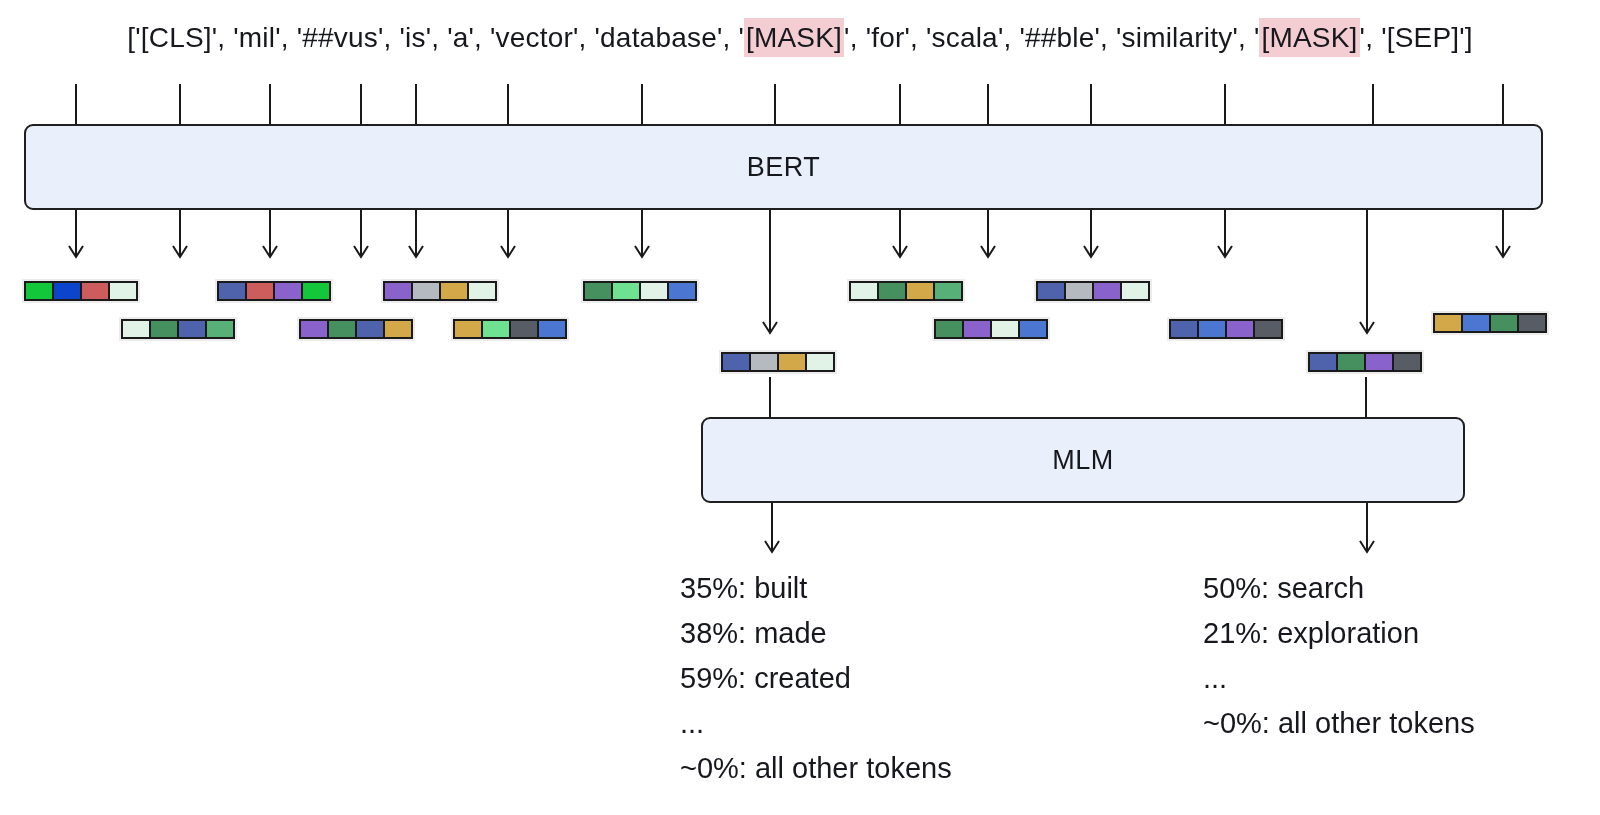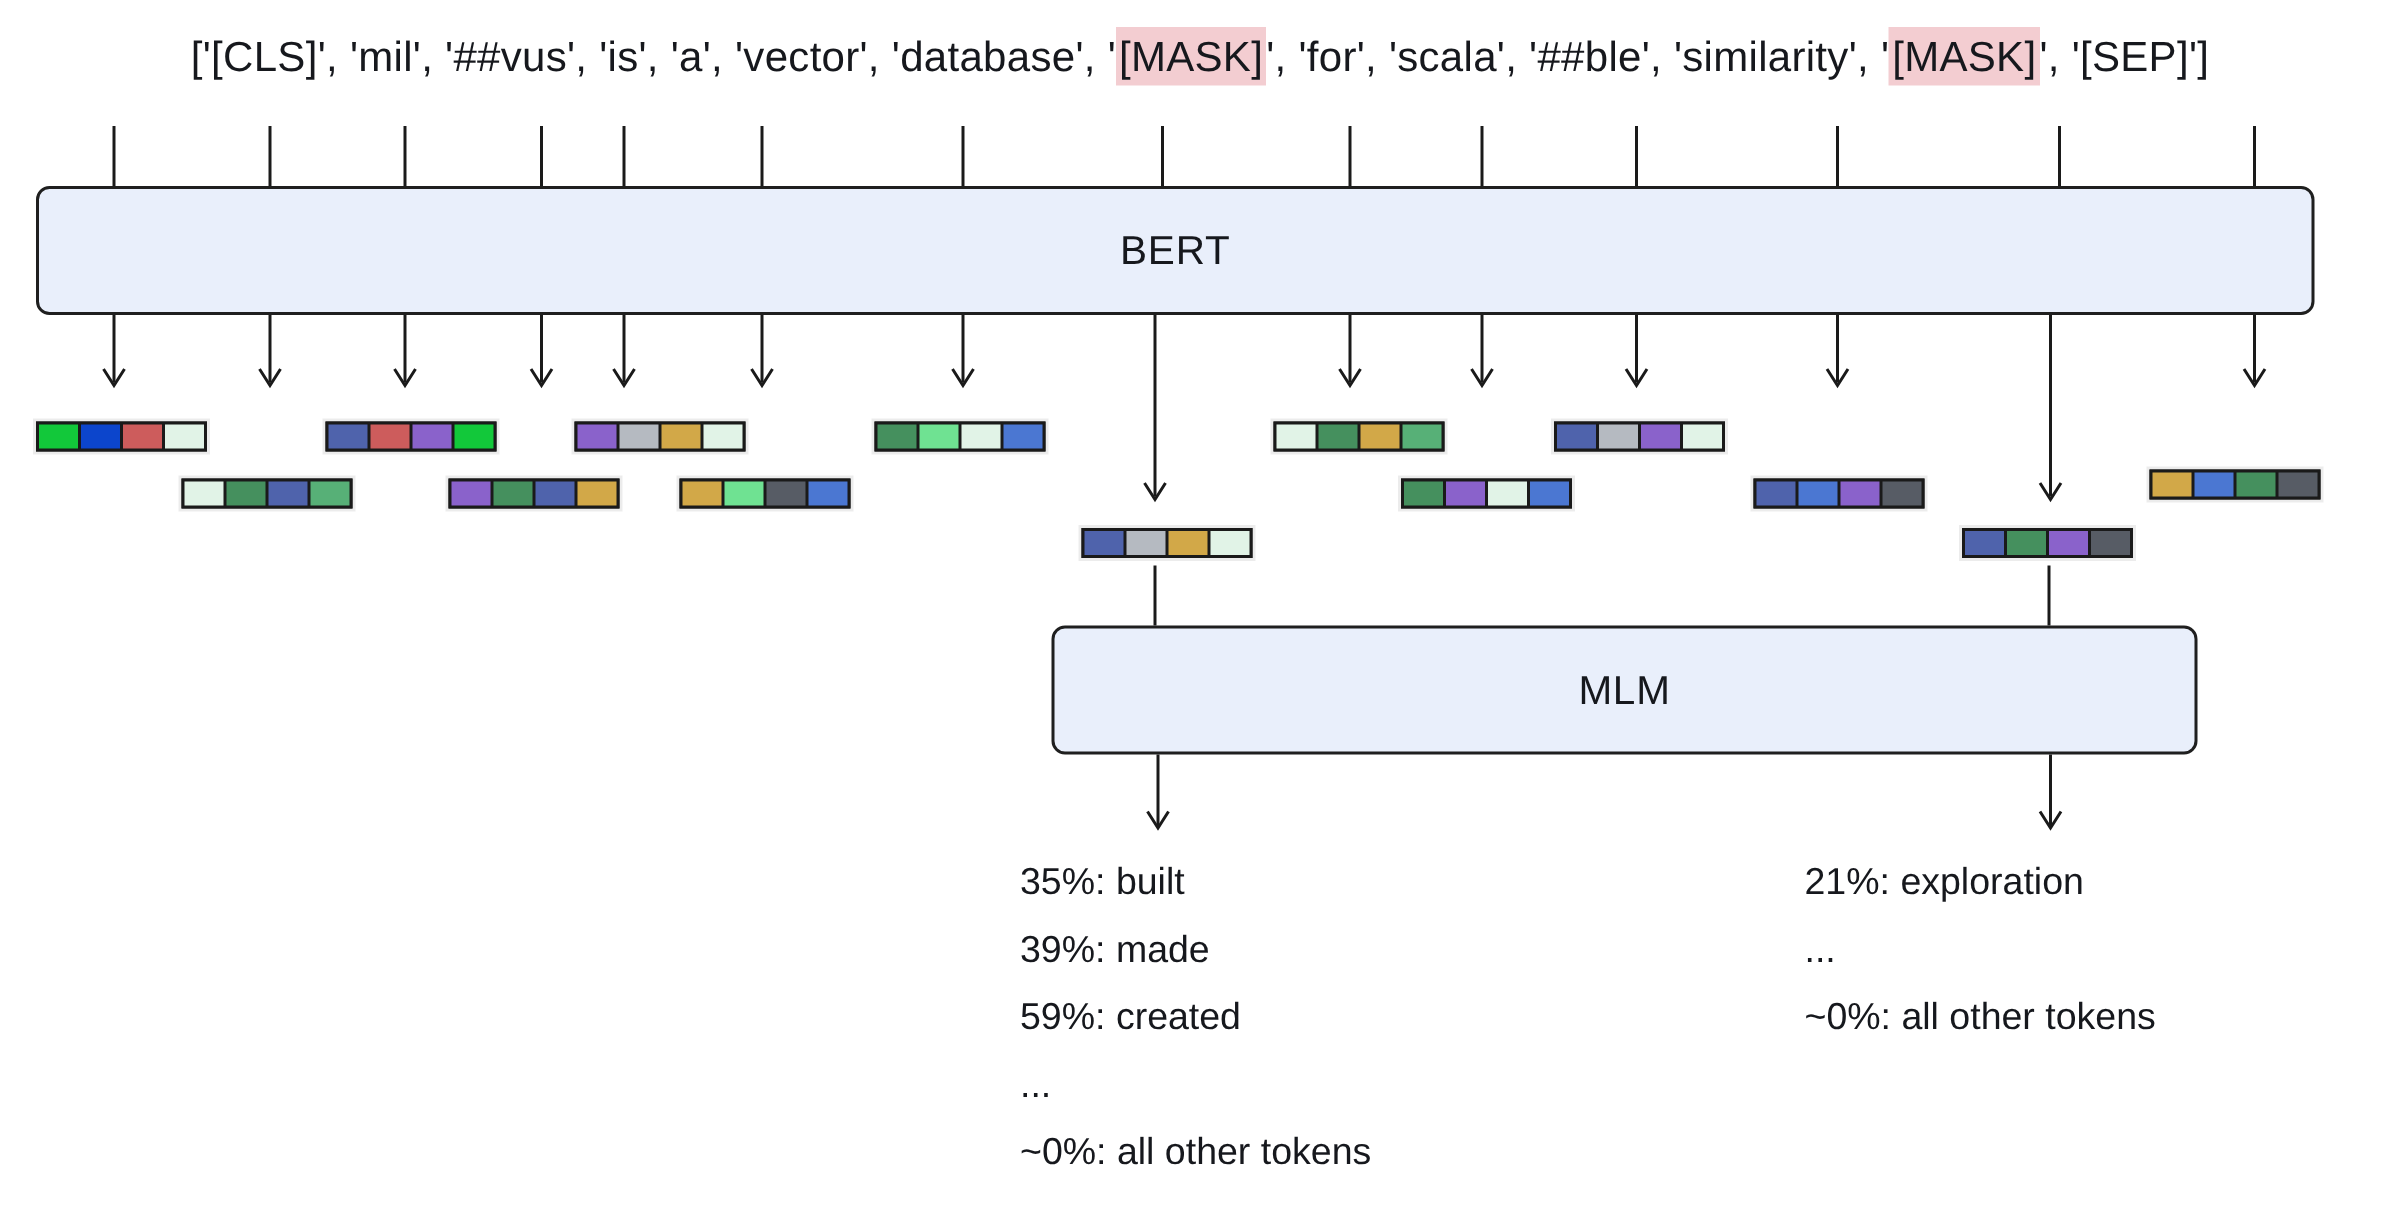--- a/index.html
+++ b/index.html
@@ -52,21 +52,21 @@
     background: #1a1a1a;
     box-shadow: 0 0 0 2px rgba(200,200,200,0.35);
   }
   .strip .cell {
     width: 26px;
     height: 16px;
   }
   .strip .cell + .cell { margin-left: 2px; }
   .pred {
     position: absolute;
-    font-size: 25px;
+    font-size: 29px;
     line-height: 45px;
     white-space: nowrap;
   }
   .pred.left  { left: 680px;  top: 566px; }
   .pred.right { left: 1203px; top: 566px; }
 </style>
 </head>
 <body>
 
 <div class="canvas">
@@ -208,23 +208,24 @@
       </div>
       <div class="strip" style="left: 1308px; top: 352px;">
         <div class="cell" style="background: rgb(79, 99, 172);"></div>
         <div class="cell" style="background: rgb(69, 144, 94);"></div>
         <div class="cell" style="background: rgb(138, 98, 203);"></div>
         <div class="cell" style="background: rgb(87, 92, 101);"></div>
       </div>
     </div>
   <div class="pred left" id="pred-left">
       <div>35%: built</div>
-      <div>39%: made</div>
+      <div>38%: made</div>
       <div>59%: created</div>
       <div>...</div>
       <div>~0%: all other tokens</div>
     </div>
   <div class="pred right" id="pred-right">
+      <div>50%: search</div>
       <div>21%: exploration</div>
       <div>...</div>
       <div>~0%: all other tokens</div>
     </div>
 </div>
 
 </body></html>

